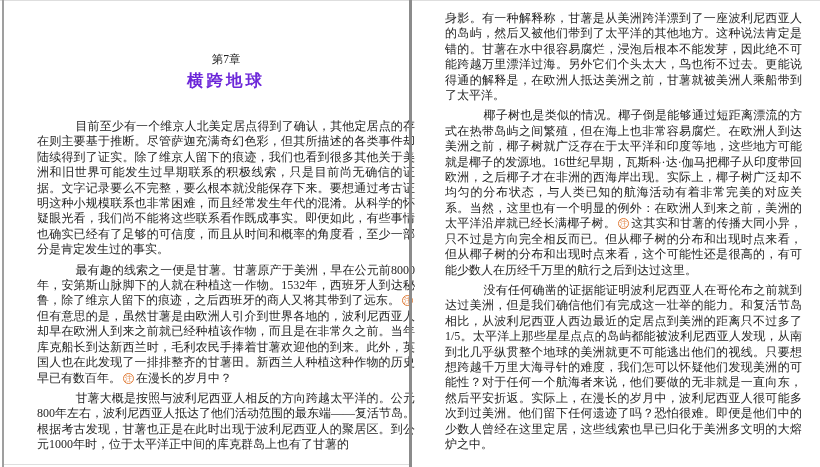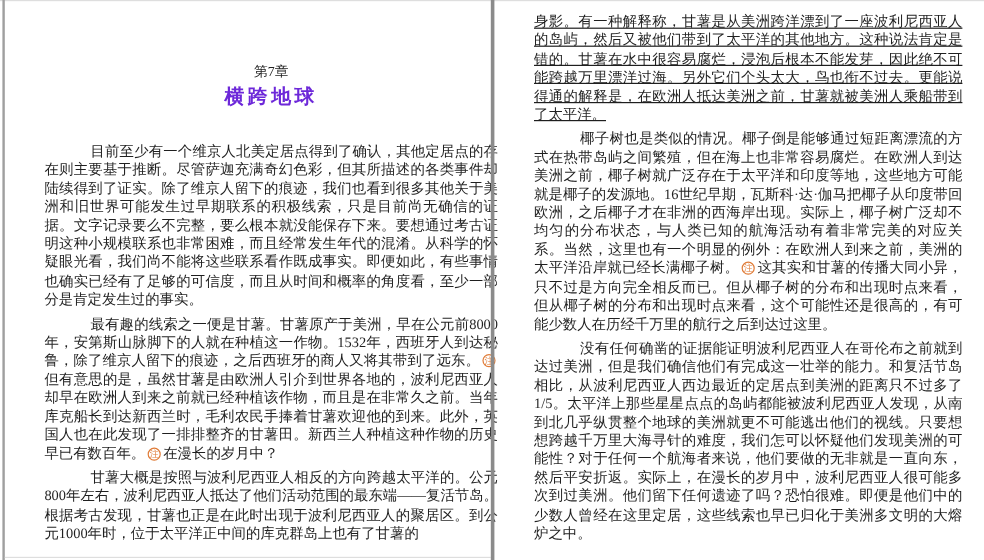--- a/index.html
+++ b/index.html
@@ -51,21 +51,21 @@
 
   .para {
     margin: 0 0 5px 0;
     font-size: 12px;
     line-height: 15.4px;
     text-align: justify;
     text-indent: 3.2em;
     color: var(--text, #1f1f1f);
     word-break: break-all;
   }
-  .para.no-indent { text-indent: 0; text-decoration: underline; }
+  .para.no-indent { text-indent: 0; }
 
   .note-marker {
     display: inline-block;
     width: 11px; height: 11px;
     line-height: 10px;
     border: 1px solid var(--note-accent, #e07c38);
     border-radius: 50%;
     color: var(--note-accent, #e07c38);
     font-size: 7.5px;
     text-align: center;

